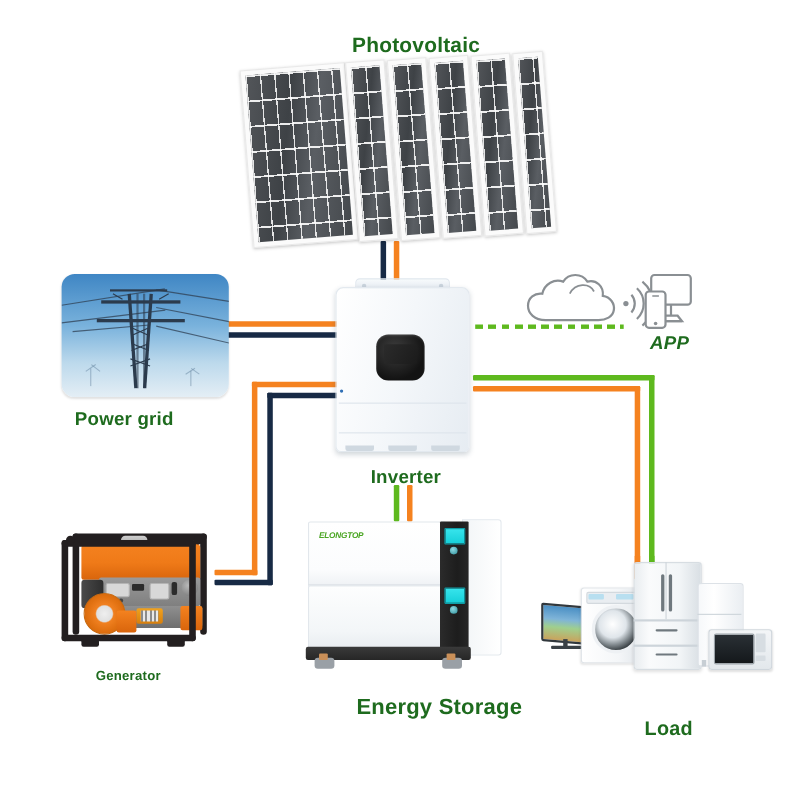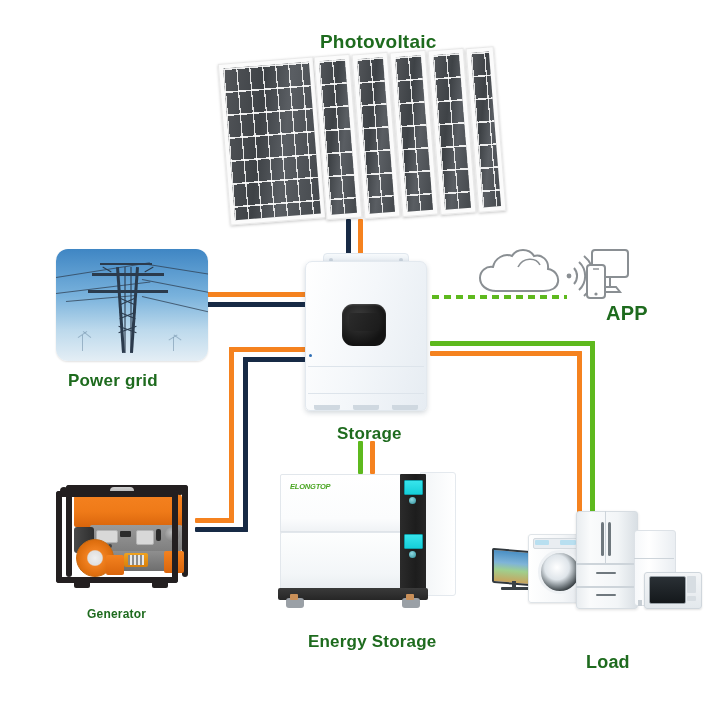--- a/index.html
+++ b/index.html
@@ -269,24 +269,24 @@
   }
   .mw-panel { position: absolute; background: #d7dde2; border-radius: 1px; }
 </style>
 </head>
 <body>
 
 <div id="stage">
 
   <div class="node-label" style="left:320px; top:31px; font-size:19px;">Photovoltaic</div>
   <div class="node-label" style="left:68px; top:371px; font-size:17px;">Power grid</div>
-  <div class="node-label" style="left:337px; top:424px; font-size:17px;">Storage</div>
-  <div class="node-label" style="left:606px; top:302px; font-size:20px;">APP</div>
+  <div class="node-label" style="left:337px; top:424px; font-size:17px;">Inverter</div>
+  <div class="node-label" style="left:591px; top:302px; font-size:17px;font-style:italic;">APP</div>
   <div class="node-label" style="left:87px; top:607px; font-size:12px;">Generator</div>
-  <div class="node-label" style="left:308px; top:632px; font-size:17px;">Energy Storage</div>
+  <div class="node-label" style="left:324px; top:632px; font-size:20px;">Energy Storage</div>
   <div class="node-label" style="left:586px; top:652px; font-size:18px;">Load</div>
 
   <div class="wire wire-navy" style="left:346px; top:219px; width:5px; height:40px;"></div>
   <div class="wire wire-orange" style="left:358px; top:219px; width:5px; height:40px;"></div>
 
   <div class="wire wire-orange" style="left:205px; top:292px; width:110px; height:5px;"></div>
   <div class="wire wire-navy" style="left:205px; top:302px; width:110px; height:5px;"></div>
 
   <div class="wire wire-orange" style="left:229px; top:347px; width:86px; height:5px;"></div>
   <div class="wire wire-orange" style="left:229px; top:347px; width:5px; height:176px;"></div>

